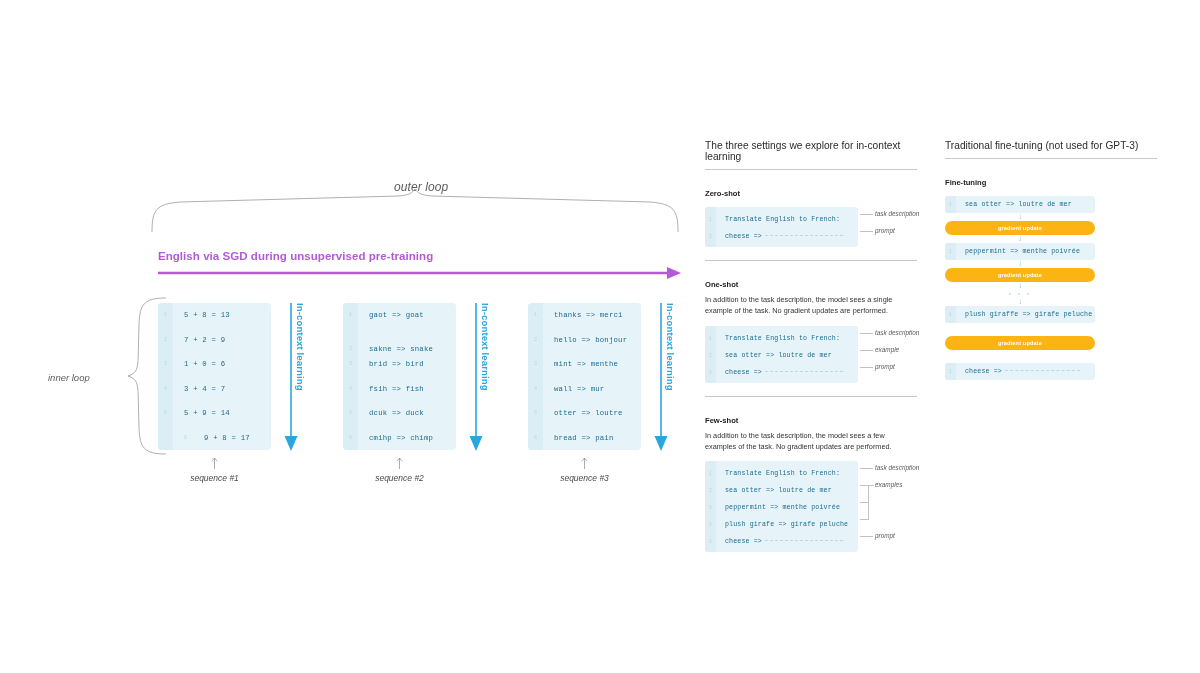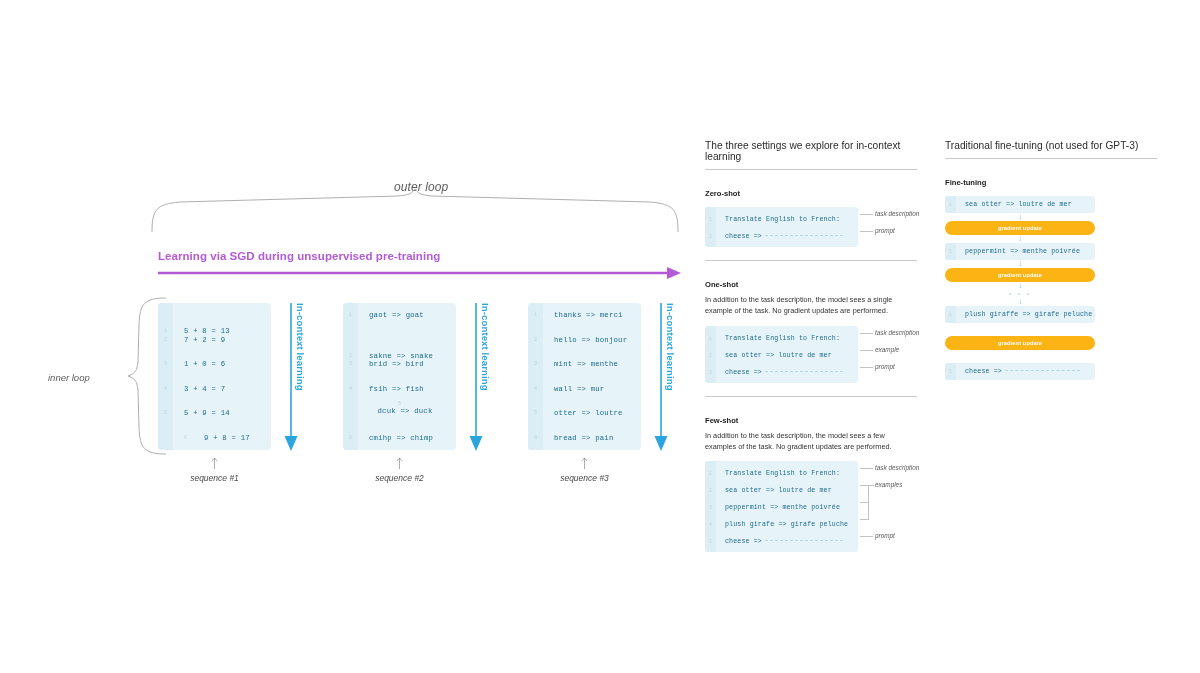--- a/index.html
+++ b/index.html
@@ -179,31 +179,31 @@
     <path d="M2,44 C2,22 6,16 30,14 L248,8 C260,7 262,5 265,1 C268,5 270,7 282,8 L500,14 C524,16 528,22 528,44" fill="none" stroke="#9a9a9a" stroke-width="0.8"></path>
   </svg>
 
   <svg class="abs" id="inner-brace-svg" width="62" height="160">
     <path d="M58,2 C36,2 32,8 31,28 L30,66 C29,76 26,78 20,80 C26,82 29,84 30,94 L31,132 C32,152 36,158 58,158" fill="none" stroke="#9a9a9a" stroke-width="0.8"></path>
   </svg>
 
   <div class="abs" id="inner-loop-label">inner loop</div>
 
   <div class="abs" id="sgd-arrow-wrap">
-    <div id="sgd-label">Learning via SGD during unsupervised pre-training</div>
+    <div id="sgd-label">English via SGD during unsupervised pre-training</div>
     <svg id="sgd-arrow-svg" width="525" height="16">
       <line x1="0" y1="8" x2="511" y2="8" stroke="#b45ad6" stroke-width="2.6"></line>
       <path d="M509,2 L523,8 L509,14 Z" fill="#b45ad6"></path>
     </svg>
   </div>
 
   <div class="seq-group" style="left:158px;">
     <div class="seq-box">
       <div class="seq-gutter"></div>
-      <div class="seq-row" style="top:16px;">
+      <div class="seq-row" style="top:0px;">
           <span class="seq-num">1</span>
           <span class="seq-txt">5 + 8 = 13</span>
         </div>
       <div class="seq-row" style="top:24.5px;">
           <span class="seq-num">2</span>
           <span class="seq-txt">7 + 2 = 9</span>
         </div>
       <div class="seq-row" style="top:49px;">
           <span class="seq-num">3</span>
           <span class="seq-txt">1 + 0 = 6</span>
@@ -236,33 +236,33 @@
     </div>
   </div>
 
   <div class="seq-group" style="left:343px;">
     <div class="seq-box">
       <div class="seq-gutter"></div>
       <div class="seq-row" style="top:0px;">
           <span class="seq-num">1</span>
           <span class="seq-txt">gaot =&gt; goat</span>
         </div>
-      <div class="seq-row" style="top:41px;">
+      <div class="seq-row" style="top:34px;">
           <span class="seq-num">2</span>
           <span class="seq-txt">sakne =&gt; snake</span>
         </div>
       <div class="seq-row" style="top:49px;">
           <span class="seq-num">3</span>
           <span class="seq-txt">brid =&gt; bird</span>
         </div>
       <div class="seq-row" style="top:73.5px;">
           <span class="seq-num">4</span>
           <span class="seq-txt">fsih =&gt; fish</span>
         </div>
-      <div class="seq-row" style="top:98px;flex-direction:column;">
+      <div class="seq-row" style="top:98px;">
           <span class="seq-num">5</span>
           <span class="seq-txt">dcuk =&gt; duck</span>
         </div>
       <div class="seq-row" style="top:122.5px;">
           <span class="seq-num">6</span>
           <span class="seq-txt">cmihp =&gt; chimp</span>
         </div>
     </div>
     <div class="seq-tick">
       <svg width="9" height="12">

